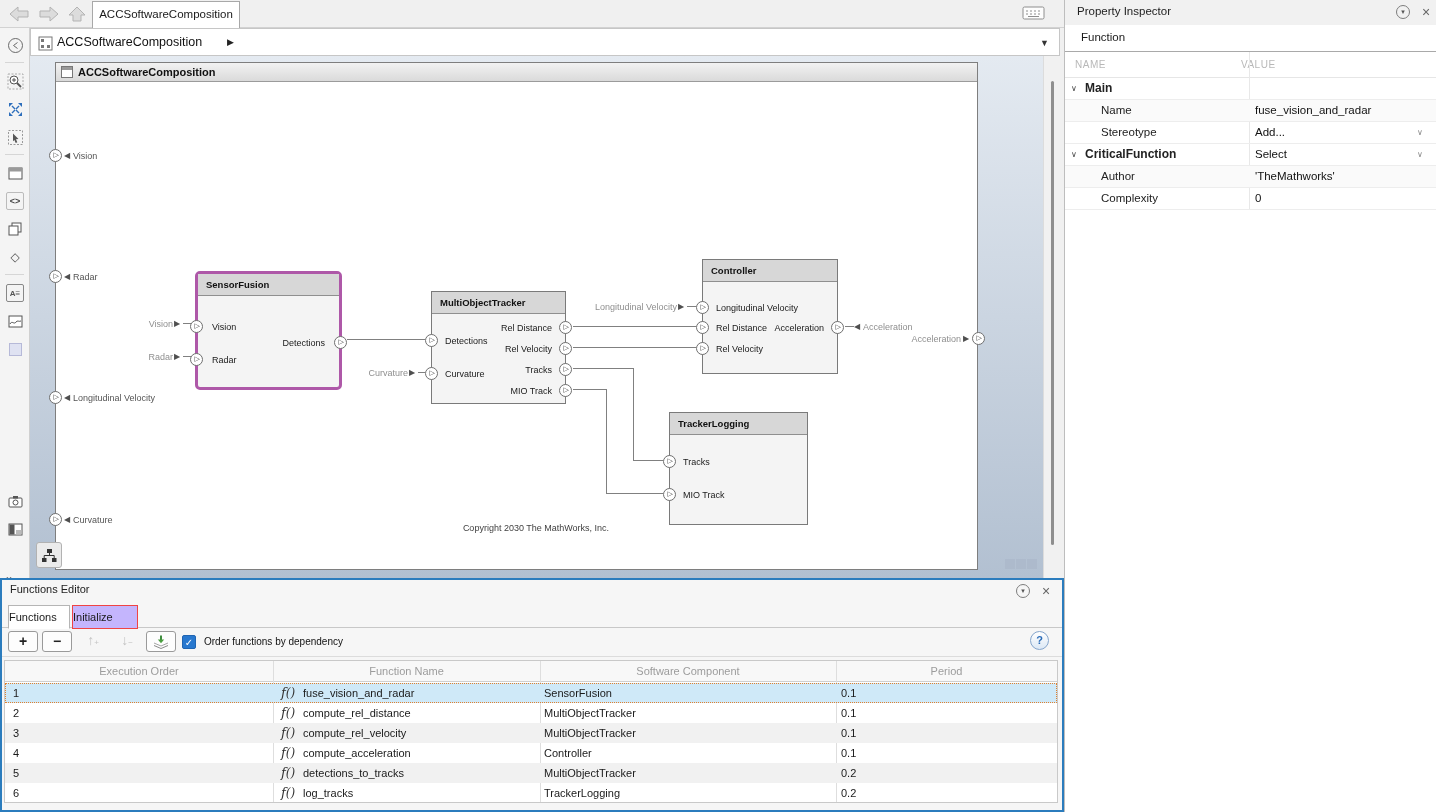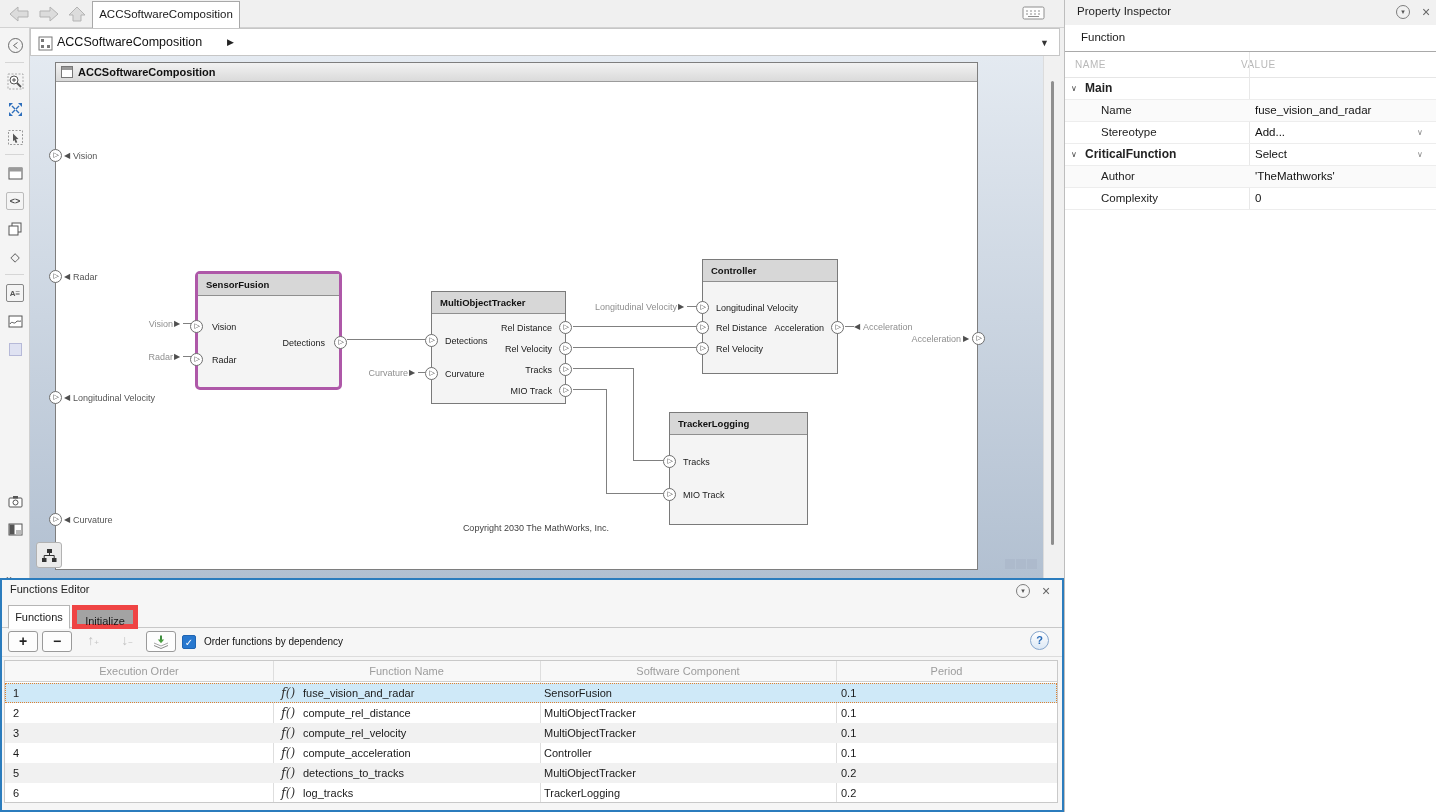--- a/index.html
+++ b/index.html
@@ -56,23 +56,23 @@
 .sock{position:absolute;font-size:8px;line-height:10px;color:#4f4f4f}
 .ralign{transform:translateX(-100%)}
 #copyright{position:absolute;left:300px;top:460px;width:360px;text-align:center;font-size:9px;color:#3f3f3f}
 
 
 #fned{position:absolute;left:0;top:578px;width:1064px;height:234px;background:#f6f6f6;border:2px solid #2b7cbd}
 #fned-title{position:absolute;left:8px;top:3px;font-size:11px;color:#222}
 .circ-dd{position:absolute;width:14px;height:14px;border:1px solid #7d7d7d;border-radius:50%;text-align:center;line-height:12px;font-size:7px;color:#555}
 .close-x{position:absolute;font-size:14px;color:#666;line-height:14px}
 #fned-tabbar{position:absolute;left:0;top:22px;width:1060px;height:26px;border-bottom:1px solid #c8c8c8}
-.tab{position:absolute;top:3px;height:24px;text-align:center;line-height:22px;font-size:11px}
+.tab{position:absolute;top:3px;height:24px;text-align:left;line-height:22px;font-size:11px}
 .tab.active{background:#fff;border:1px solid #b5b5b5;border-bottom:1px solid #fff;z-index:2}
-.tab.inactive{background:#a3a3a3;border:5px solid #ef4444}
+.tab.inactive{background:#c4b5fd;border:1px solid #ef4444}
 #fned-toolbar{position:absolute;left:0;top:48px;width:1060px;height:29px;border-bottom:1px solid #dcdcdc}
 .fbtn{position:absolute;top:3px;width:30px;height:21px;border:1px solid #9a9a9a;border-radius:3px;background:#fdfdfd;text-align:center;line-height:19px;font-size:14px;font-weight:bold;color:#222}
 .fbtn.disabled{border:none;background:none;color:#c4c4c4;font-weight:normal}
 .fbtn small{font-size:8px}
 #order-check{position:absolute;left:180px;top:7px;width:14px;height:14px;background:#2878cf;border:1px solid #2065b2;border-radius:2px;color:#fff;font-size:10px;line-height:13px;text-align:center}
 #order-label{position:absolute;left:202px;top:8px;font-size:10px;color:#111}
 #help-btn{position:absolute;left:1028px;top:3px;width:19px;height:19px;border:1.5px solid #85a5cc;border-radius:50%;background:linear-gradient(#fff,#dce8f5);text-align:center;line-height:16px;font-weight:bold;color:#2b6cb8;font-size:11px}
 #ftable{position:absolute;left:2px;top:80px;width:1054px;height:143px;background:#fff;border:1px solid #c9c9c9}
 .fth{position:absolute;top:0;height:21px;background:#f8f8f8;border-bottom:1px solid #cfcfcf;color:#9c9c9c;font-size:11px;text-align:center;line-height:21px}
 .fcolline{position:absolute;top:0;width:1px;height:141px;background:#dedede}

